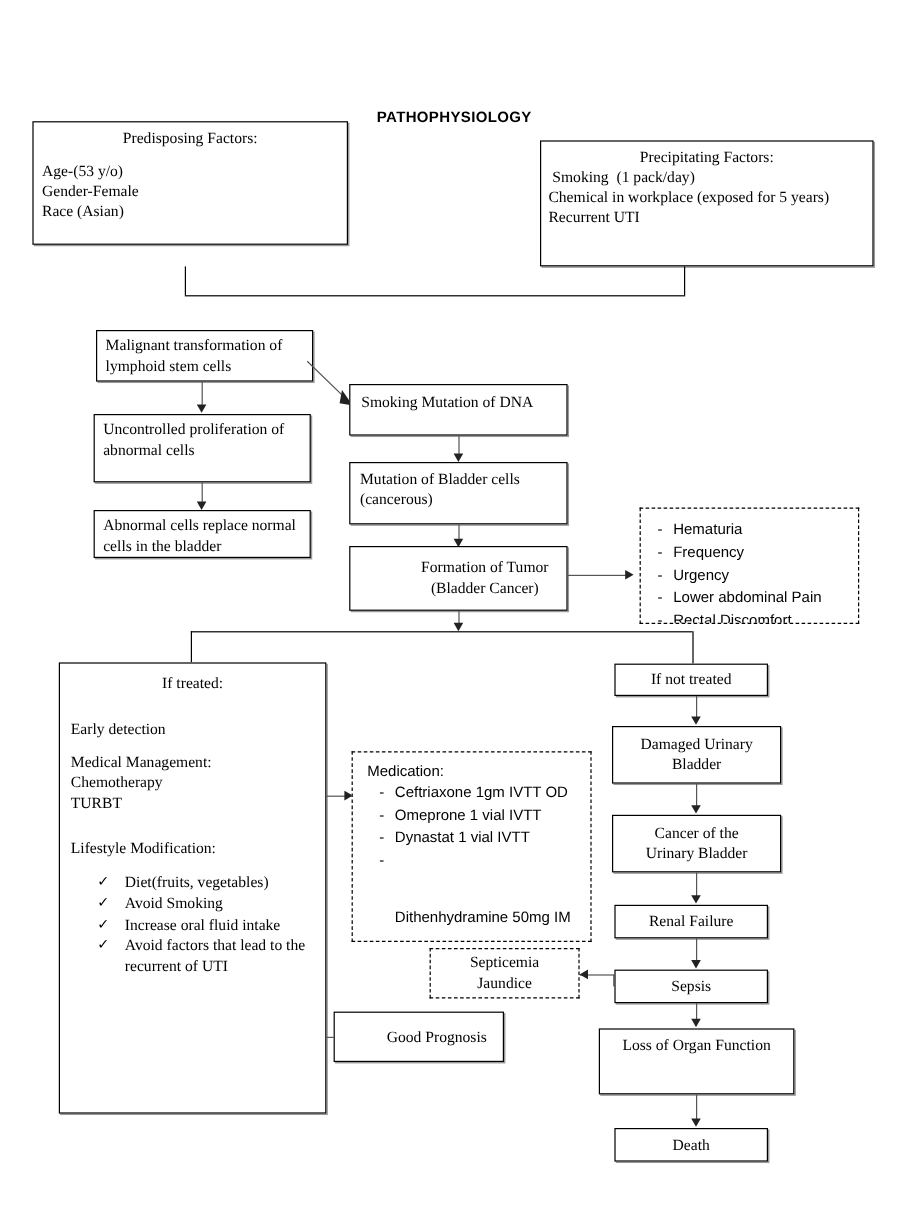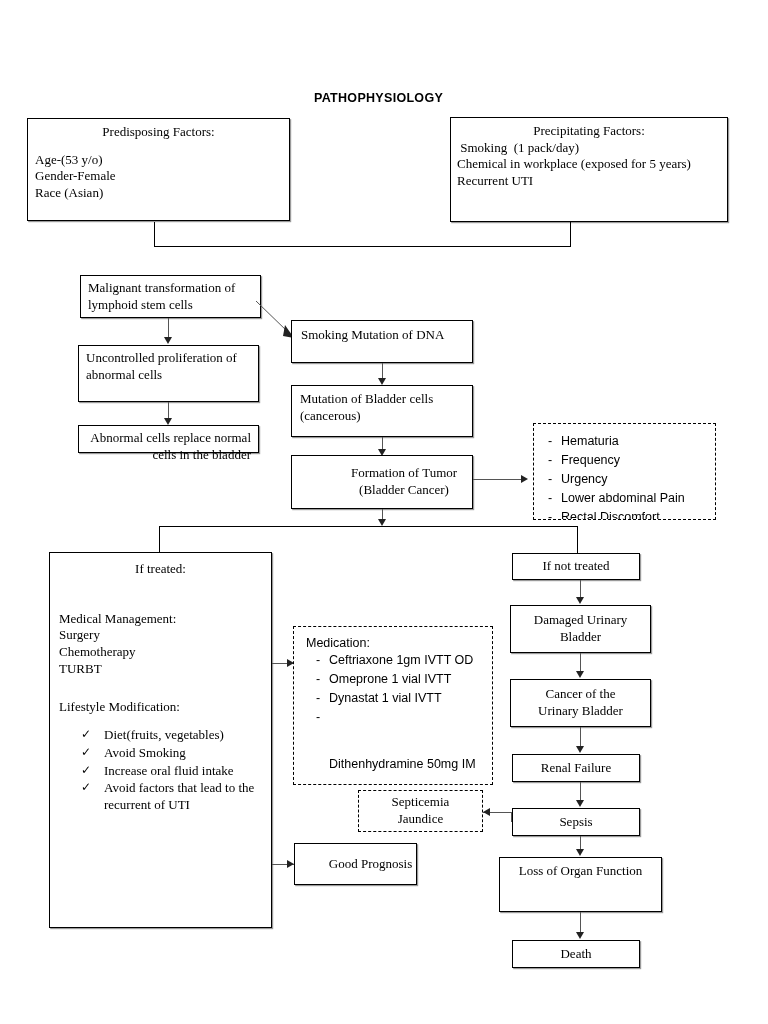--- a/index.html
+++ b/index.html
@@ -121,21 +121,21 @@
   .sym-list .dashitem { line-height: 1.52; }
   .med-list .dashitem { line-height: 1.52; }
 </style>
 </head>
 <body>
 
 <div id="page">
 
   <div class="title" style="left:314px; top:91px;">PATHOPHYSIOLOGY</div>
 
-  <div class="box shadowed" style="left:27px; top:118px; width:263px; height:103px;">
+  <div class="box shadowed" style="left:27px; top:101px; width:263px; height:103px;">
     <div class="pad">
       <span class="hdr">Predisposing Factors:</span>
       <span class="blank"></span>
       <span class="ln">Age-(53 y/o)</span>
       <span class="ln">Gender-Female</span>
       <span class="ln">Race (Asian)</span>
     </div>
   </div>
 
   <div class="box shadowed" style="left:450px; top:117px; width:278px; height:105px;">
@@ -163,21 +163,21 @@
 
   <div class="box shadowed" style="left:78px; top:345px; width:181px; height:57px;">
     <div class="pad" style="padding:4px 7px;">
       <span class="ln">Uncontrolled proliferation of abnormal cells</span>
     </div>
   </div>
 
   <div class="vline" style="left:168px; top:402px; height:17px;"></div>
   <div class="arrowdn" style="left:164px; top:418px;"></div>
 
-  <div class="box shadowed" style="left:78px; top:425px; width:181px; height:28px;text-align:right;">
+  <div class="box shadowed" style="left:78px; top:425px; width:181px; height:40px;">
     <div class="pad" style="padding:4px 7px;">
       <span class="ln">Abnormal cells replace normal cells in the bladder</span>
     </div>
   </div>
 
   <svg class="diag" style="left:255px; top:300px;" width="45" height="42">
     <line x1="1" y1="1" x2="34" y2="33" stroke="#555555" stroke-width="1"></line>
     <polygon points="30,25 39,38 28,36" fill="#222222"></polygon>
   </svg>
 
@@ -233,23 +233,23 @@
   <div class="arrowdn" style="left:378px; top:519px;"></div>
   <div class="hline dark" style="left:159px; top:526px; width:418px;"></div>
   <div class="vline dark" style="left:159px; top:526px; height:26px;"></div>
   <div class="vline dark" style="left:577px; top:526px; height:27px;"></div>
 
   <div class="box shadowed" style="left:49px; top:552px; width:223px; height:376px;">
     <div class="pad" style="padding:8px 9px;">
       <span class="hdr">If treated:</span>
       <span class="blank"></span>
       <span class="blank"></span>
+      <span class="ln">Early detection</span>
       <span class="blank"></span>
       <span class="ln">Medical Management:</span>
-      <span class="ln">Surgery</span>
       <span class="ln">Chemotherapy</span>
       <span class="ln">TURBT</span>
       <span class="blank"></span>
       <span class="blank"></span>
       <span class="ln">Lifestyle Modification:</span>
       <span class="blank"></span>
       <ul class="checks">
         <li>
           <span class="chk">✓</span>
           <span>Diet(fruits, vegetables)</span>
@@ -299,21 +299,21 @@
     <div style="text-align:center;">
       <span class="ln">Septicemia</span>
       <span class="ln">Jaundice</span>
     </div>
   </div>
 
   <div class="hline" style="left:483px; top:812px; width:29px;"></div>
   <div class="vline" style="left:511px; top:812px; height:10px;"></div>
   <div class="arrowlf" style="left:483px; top:808px;"></div>
 
-  <div class="box shadowed center" style="left:294px; top:843px; width:123px; height:42px;padding-left:30px;">
+  <div class="box shadowed center" style="left:278px; top:843px; width:142px; height:42px;padding-left:30px;">
     <span>Good Prognosis</span>
   </div>
 
   <div class="box shadowed center" style="left:512px; top:553px; width:128px; height:27px;">
     <span>If not treated</span>
   </div>
 
   <div class="vline" style="left:580px; top:580px; height:18px;"></div>
   <div class="arrowdn" style="left:576px; top:597px;"></div>
 

